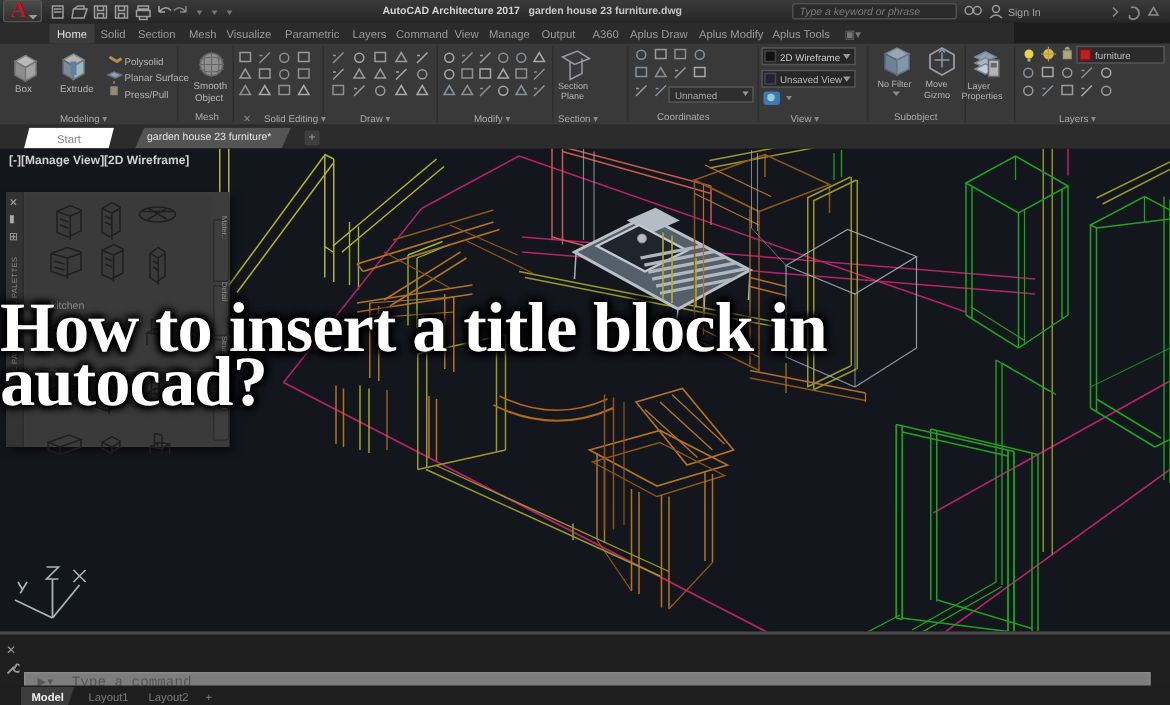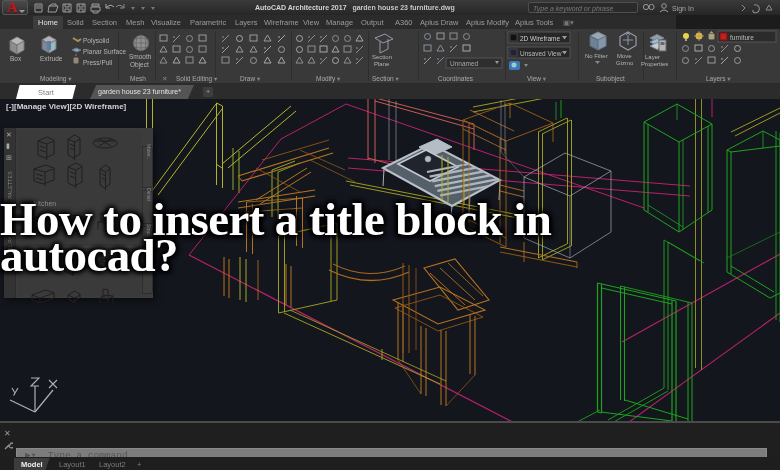--- a/index.html
+++ b/index.html
@@ -428,21 +428,21 @@
   </svg>
 
   <div id="ribtabs" class="abs">
     <span class="on" style="left:33px">Home</span>
       <span style="left:67px">Solid</span>
     <span style="left:92px">Section</span>
       <span style="left:126px">Mesh</span>
     <span style="left:151px">Visualize</span>
       <span style="left:190px">Parametric</span>
     <span style="left:235px">Layers</span>
-      <span style="left:264px">Wireframe</span>
+      <span style="left:264px">Command</span>
     <span style="left:303px">View</span>
       <span style="left:326px">Manage</span>
     <span style="left:361px">Output</span>
       <span style="left:395px">A360</span>
     <span style="left:420px">Aplus Draw</span>
       <span style="left:466px">Aplus Modify</span>
     <span style="left:515px">Aplus Tools</span>
     <span style="left:563px;color:#777">▣▾</span>
   </div>
 

